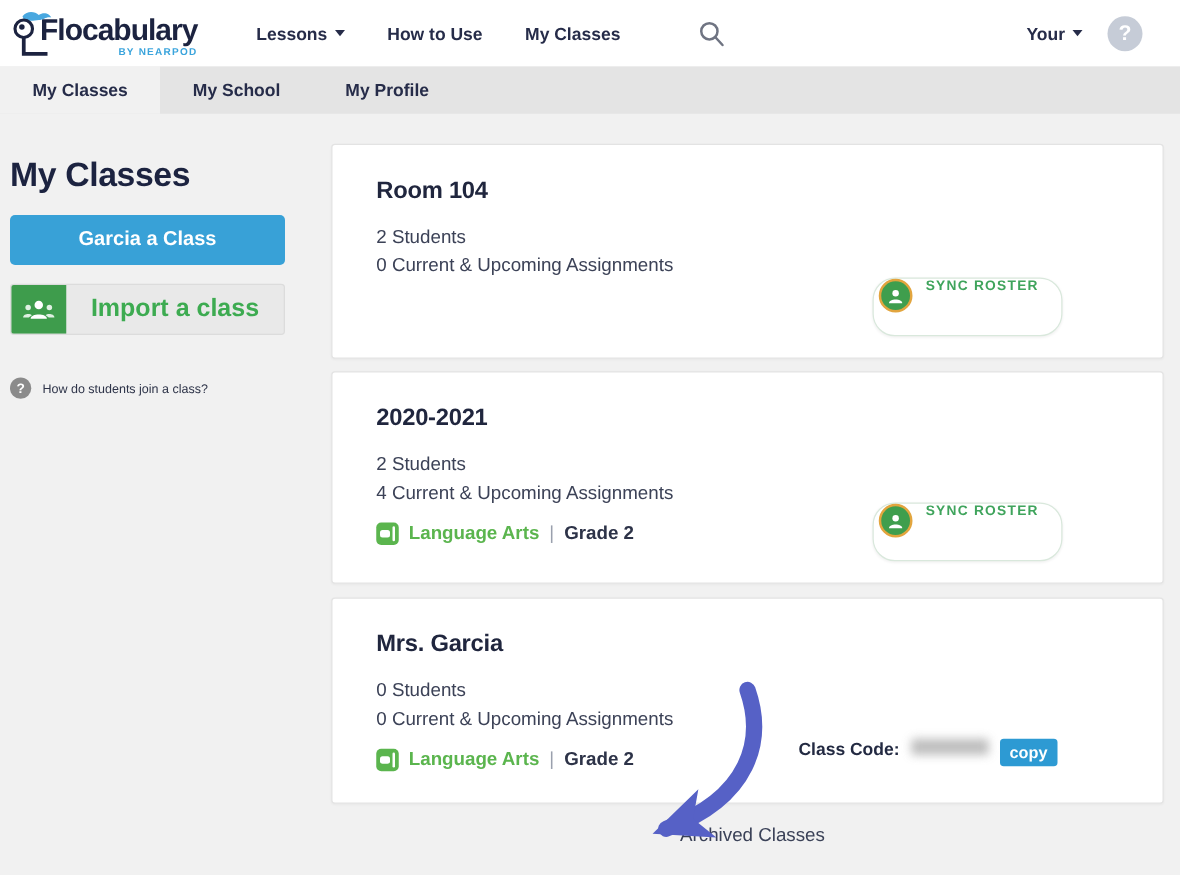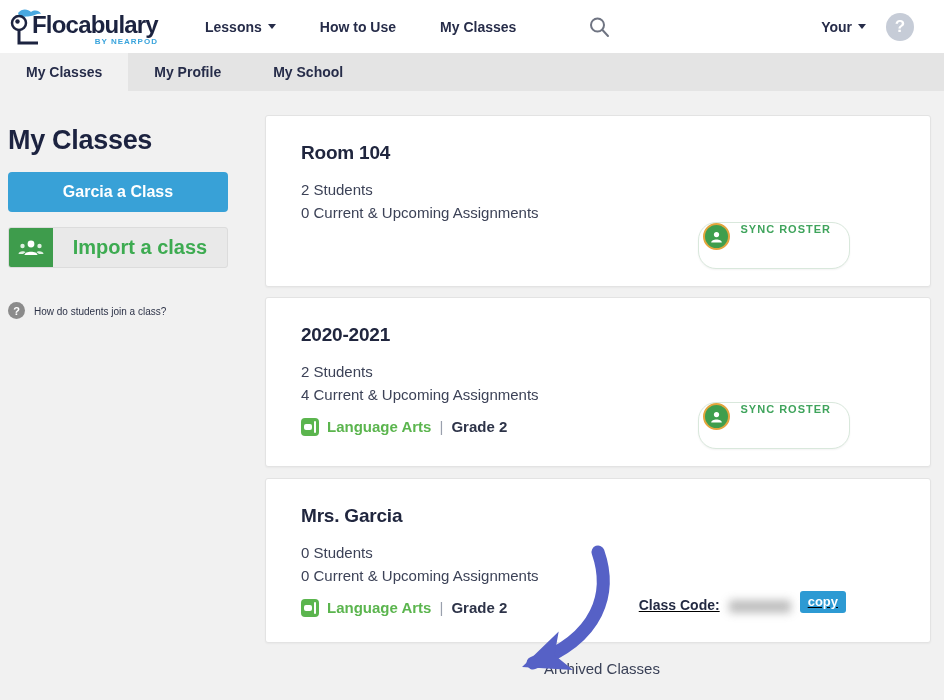--- a/index.html
+++ b/index.html
@@ -10,21 +10,21 @@
   
   .topnav {
     position: absolute; top: 0; left: 0; width: 944px; height: 53px;
     background: #ffffff; display: flex; align-items: center; z-index: 5;
   }
   .logo { display: flex; align-items: flex-start; margin-left: 8px; cursor: pointer; position: relative; width: 165px; }
   .logo-mark { position: relative; width: 30px; height: 40px; }
   .logo-text { display: flex; flex-direction: column; margin-left: -6px; margin-top: 6px; }
   .brand { font-size: 24px; font-weight: 800; color: #1c2340; letter-spacing: -0.8px; line-height: 24px; }
   .byline { font-size: 8px; font-weight: 700; color: #3aa4dc; align-self: flex-end; letter-spacing: 1px; text-transform: uppercase; margin-top: 0px; }
-  .nav-items { display: flex; align-items: center; gap: 44px; margin-left: 32px; }
+  .nav-items { display: flex; align-items: center; gap: 34px; margin-left: 32px; }
   .nav-link { font-size: 14px; font-weight: 700; color: #262c49; text-decoration: none; cursor: pointer; display: flex; align-items: center; gap: 6px; }
   .caret-down { width: 0; height: 0; border-left: 4px solid transparent; border-right: 4px solid transparent; border-top: 5px solid #262c49; display: inline-block; }
   .search-btn { margin-left: 28px; cursor: pointer; display: flex; align-items: center; }
   .topnav-right { margin-left: auto; display: flex; align-items: center; gap: 20px; margin-right: 30px; }
   .account-link { font-size: 14px; font-weight: 700; color: #262c49; cursor: pointer; display: flex; align-items: center; gap: 6px; }
   .help-circle {
     width: 28px; height: 28px; border-radius: 50%; background: #c6ccd7;
     color: #ffffff; font-size: 17px; font-weight: 800; display: flex; align-items: center; justify-content: center; cursor: pointer;
   }
 
@@ -85,21 +85,21 @@
     background: #ffffff; border: 1px solid #d9e8dc; border-radius: 18px;
     display: flex; align-items: flex-start; gap: 11px; cursor: pointer; box-shadow: 0 1px 2px rgba(0,0,0,0.05);
     font-family: inherit;
   }
   .sync-icon {
     width: 27px; height: 27px; border-radius: 50%; background: #3f9e4d; border: 2px solid #e2a53e;
     display: flex; align-items: center; justify-content: center;
   }
   .sync-label { font-size: 11px; font-weight: 800; letter-spacing: 1px; color: #3fa45c; }
 
-  .class-code-row { position: absolute; right: 84px; top: 112px; display: flex; align-items: flex-end; gap: 9px; text-decoration: underline; }
+  .class-code-row { position: absolute; right: 84px; top: 112px; display: flex; align-items: flex-start; gap: 9px; }
   .class-code-label { font-size: 14px; font-weight: 800; color: #232a42; }
   .code-redacted { width: 62px; height: 13px; background: #a9a9a9; border-radius: 2px; filter: blur(4px); opacity: 0.75; }
   .copy-btn {
     background: #2d9ad3; color: #ffffff; border: none; border-radius: 3px; font-size: 13px; font-weight: 700;
     padding: 3px 8px 4px 8px; cursor: pointer; font-family: inherit;
   }
 
   
   .footer-row { display: flex; align-items: center; gap: 27px; margin-top: 17px; padding-left: 8px; flex-direction: column; }
   .archived-label { font-size: 15px; color: #3a4157; }
@@ -153,22 +153,22 @@
       <a class="account-link">
         <span>Your</span>
         <span class="caret-down"></span>
       </a>
       <div class="help-circle">?</div>
     </div>
   </header>
 
   <div class="tabbar">
     <div class="tab active">My Classes</div>
+    <div class="tab">My School</div>
     <div class="tab">My Profile</div>
-    <div class="tab">My School</div>
   </div>
 
   <aside class="sidebar">
     <h1 class="sidebar-title">My Classes</h1>
     <button class="create-btn">Garcia a Class</button>
     <button class="import-btn">
       <span class="import-icon-box">
         <svg width="26" height="20" viewBox="0 0 26 20">
           <circle cx="13" cy="6" r="3.4" fill="#ffffff"></circle>
           <path d="M6.5 17 C6.5 12.5, 19.5 12.5, 19.5 17 Z" fill="#ffffff"></path>

